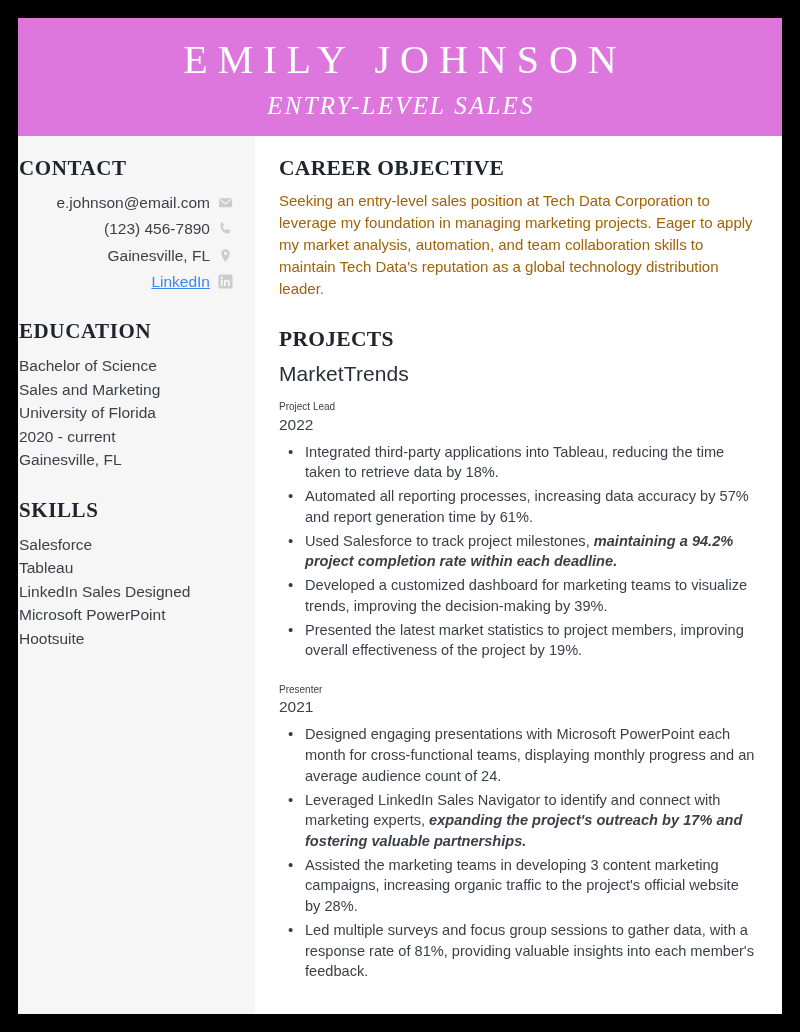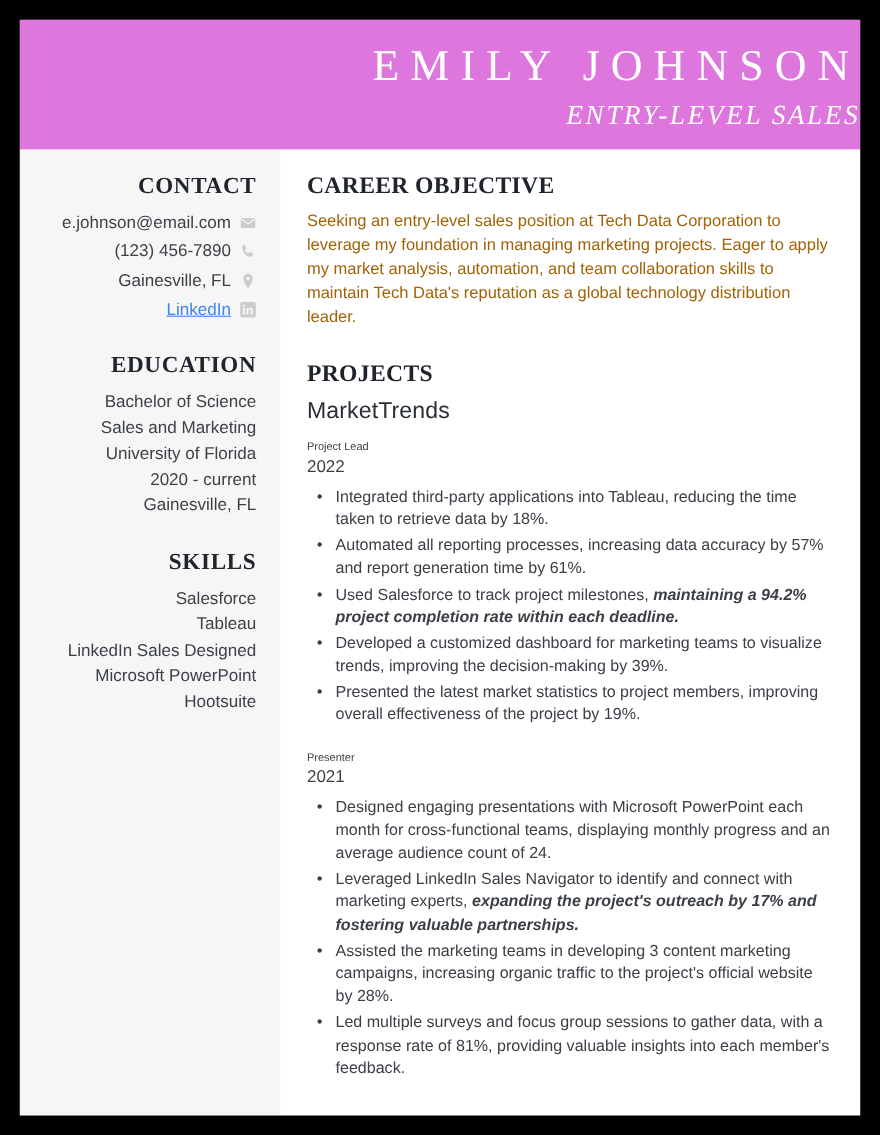--- a/index.html
+++ b/index.html
@@ -21,21 +21,21 @@
     overflow: hidden;
   }
 
   
   .header-band {
     width: 100%;
     height: 118px;
     background: #dd77dd;
     display: flex;
     flex-direction: column;
-    align-items: flex-end;
+    align-items: center;
     justify-content: center;
     padding-top: 4px;
   }
 
   .full-name {
     font-family: "Liberation Serif", serif;
     font-size: 40px;
     font-weight: 400;
     color: #ffffff;
     letter-spacing: 10px;
@@ -61,22 +61,22 @@
     display: flex;
     align-items: stretch;
     width: 100%;
     height: 878px;
   }
 
   .sidebar {
     width: 237px;
     flex: 0 0 237px;
     background: #f6f6f6;
-    padding: 20px 22px 0 10px;
-    text-align: right;
+    padding: 20px 22px 0 1px;
+    text-align: left;
   }
 
   .main {
     flex: 1 1 auto;
     background: #ffffff;
     padding: 20px 24px 0 24px;
   }
 
   
   .side-heading {

